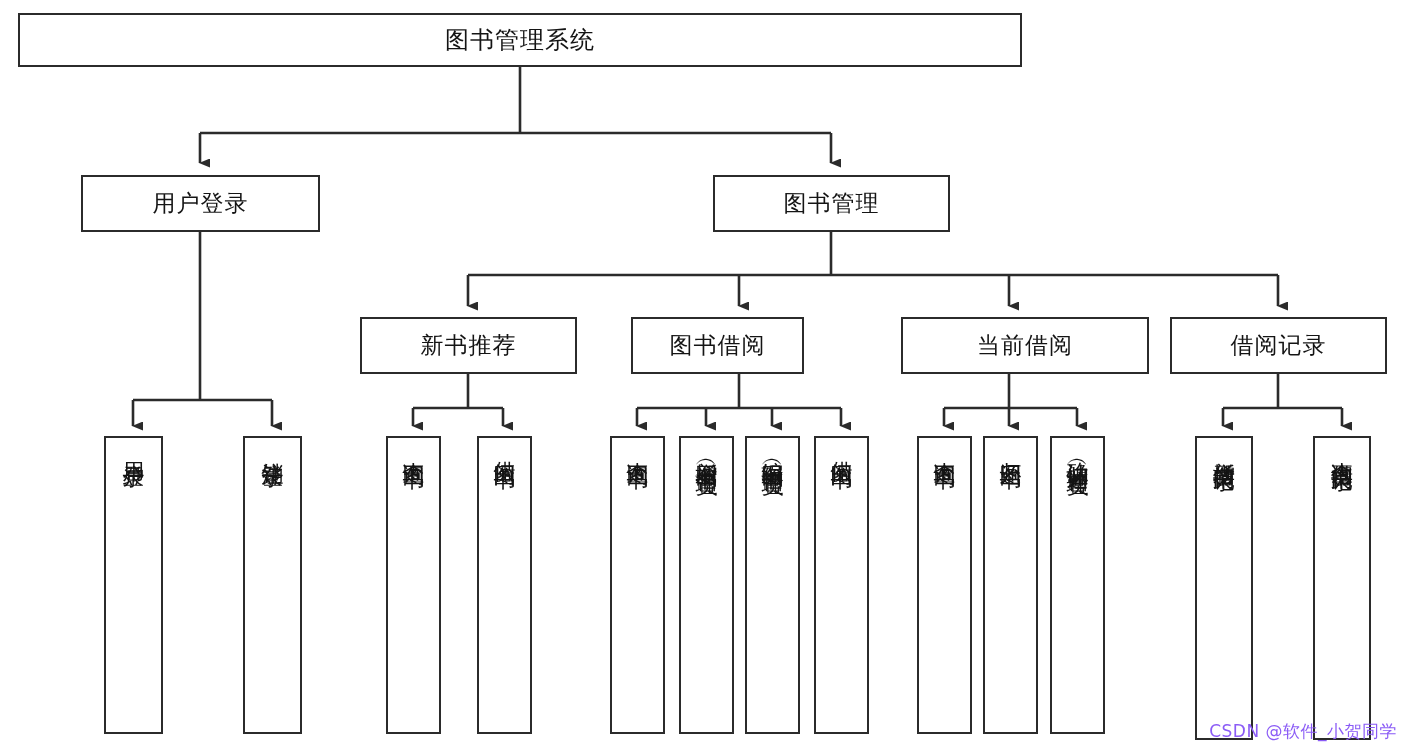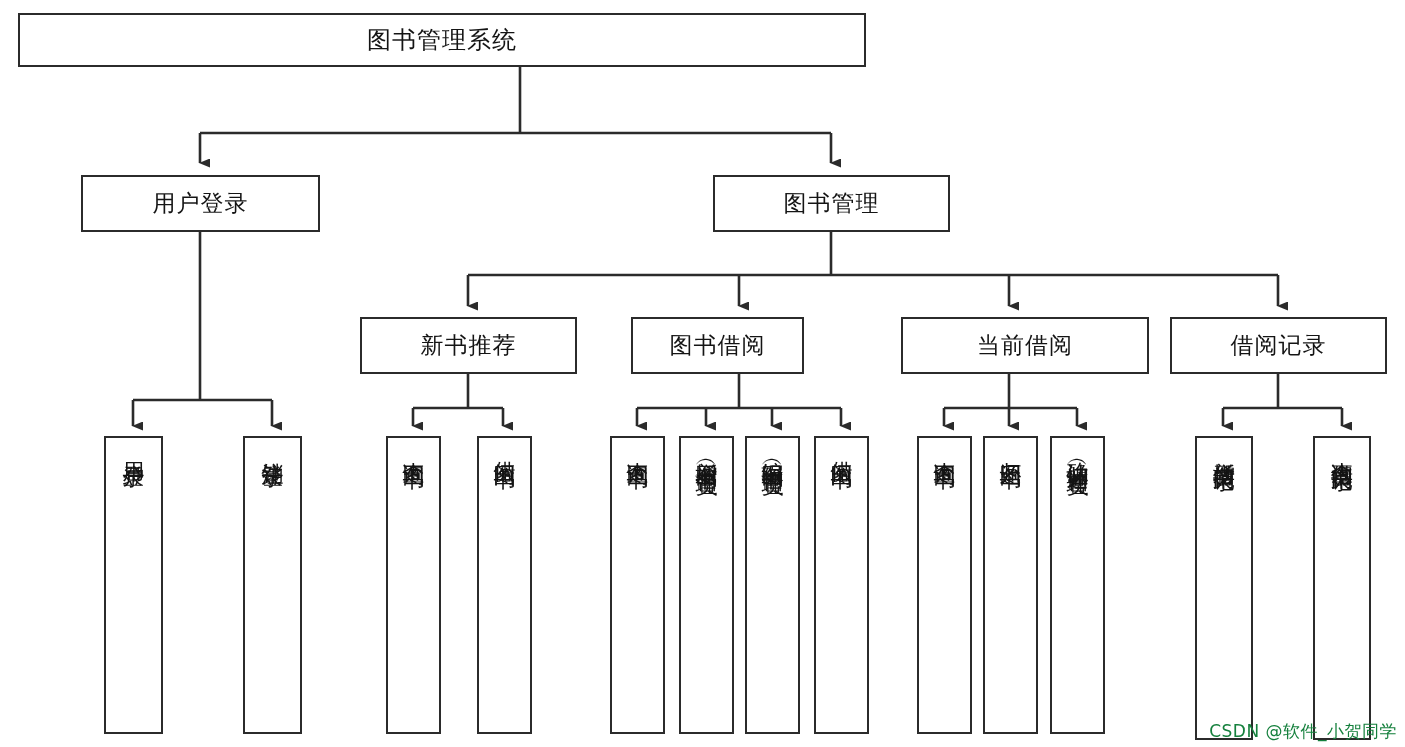--- a/index.html
+++ b/index.html
@@ -57,21 +57,21 @@
     line-height: 1.08;
     letter-spacing: 2px;
     white-space: normal;
     max-height: 100%;
   }
   .watermark {
     position: absolute;
     right: 8px;
     bottom: 4px;
     font-size: 17px;
-    color: #15803d;
+    color: #8b5cf6;
     letter-spacing: 0.5px;
     z-index: 5;
     white-space: nowrap;
   }
 </style>
 </head>
 <body>
 
 <div id="canvas">
 
@@ -118,21 +118,21 @@
       <path d="M1009,408 L1009,426" marker-end="url(#arrow)"></path>
       <path d="M1077,408 L1077,426" marker-end="url(#arrow)"></path>
 
       <path d="M1278,374 L1278,408"></path>
       <path d="M1223,408 L1342,408"></path>
       <path d="M1223,408 L1223,426" marker-end="url(#arrow)"></path>
       <path d="M1342,408 L1342,426" marker-end="url(#arrow)"></path>
     </g>
   </svg>
 
-  <div class="node root" style="left:18px; top:13px; width:848px; height:54px;">
+  <div class="node root" style="left:18px; top:13px; width:1004px; height:54px;">
     <span class="label">图书管理系统</span>
   </div>
 
   <div class="node" style="left:81px; top:175px; width:239px; height:57px;">
     <span class="label">用户登录</span>
   </div>
   <div class="node" style="left:713px; top:175px; width:237px; height:57px;">
     <span class="label">图书管理</span>
   </div>
 

